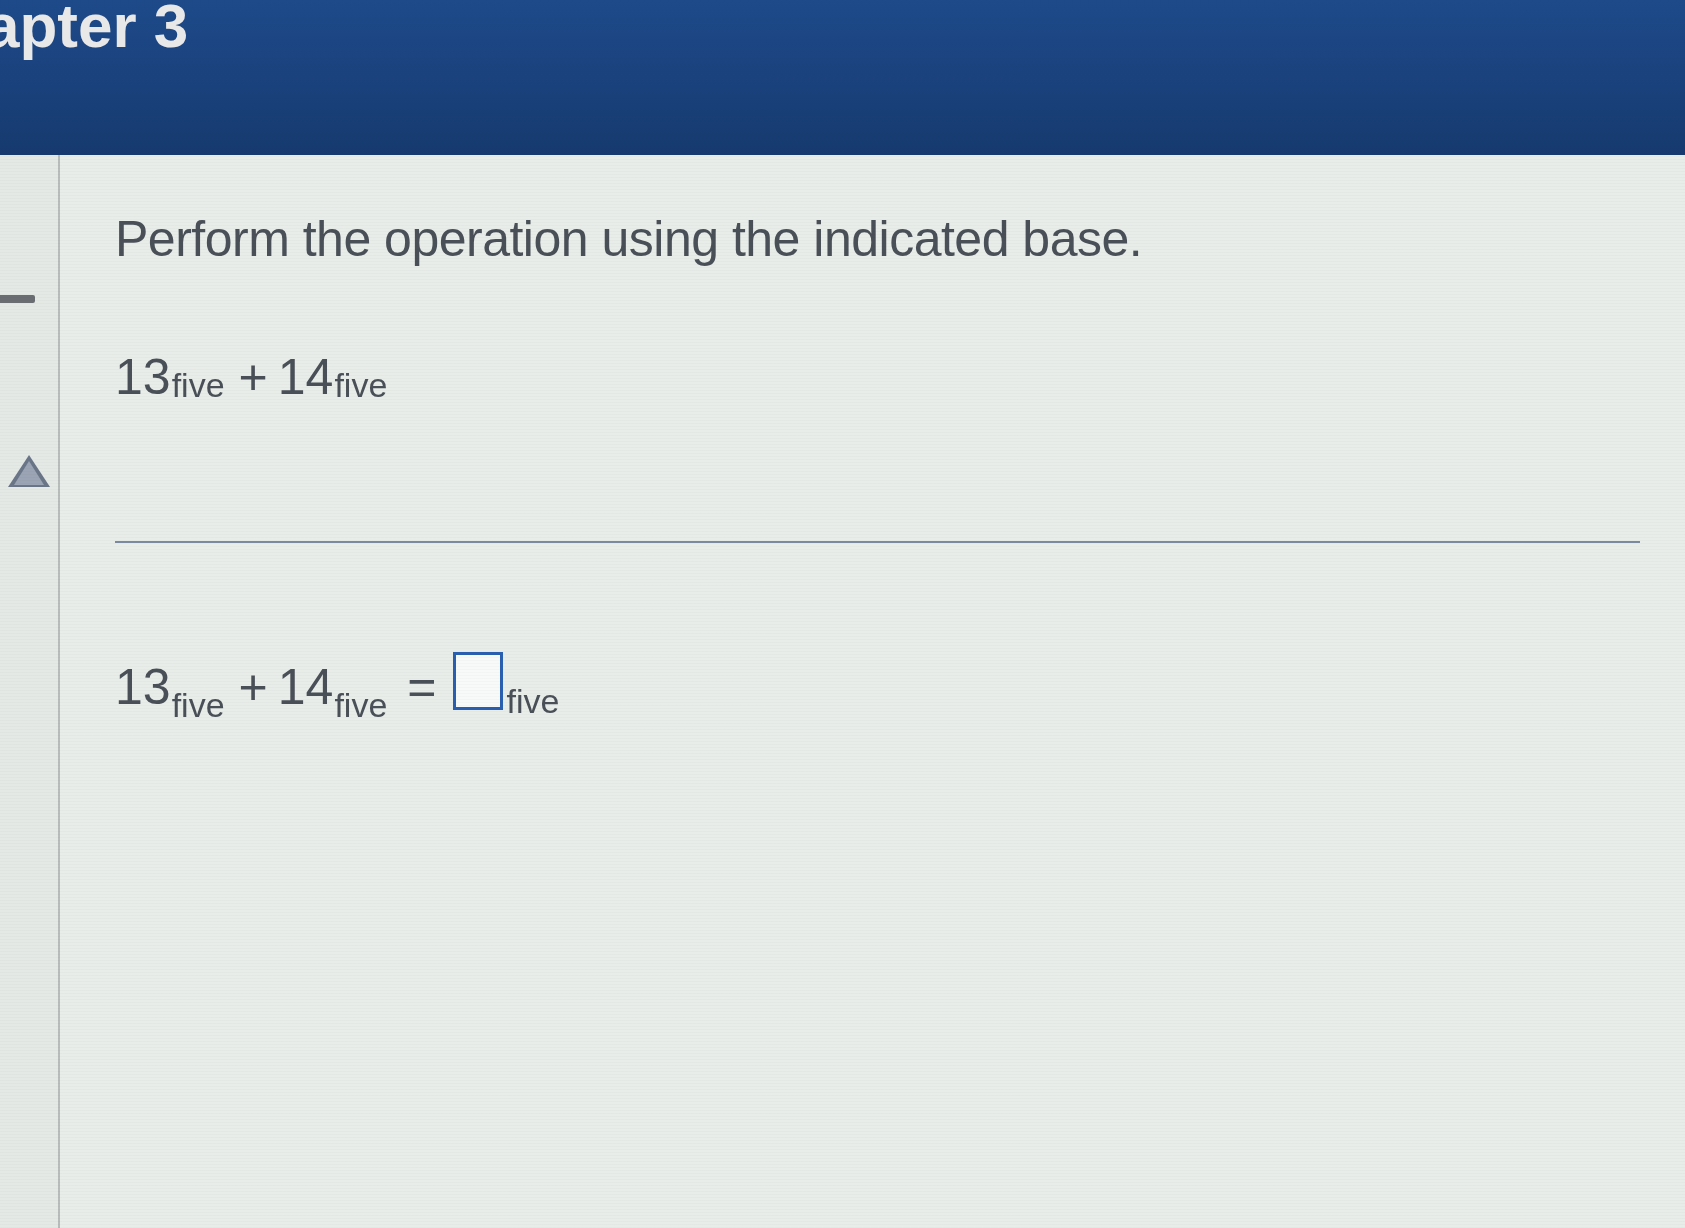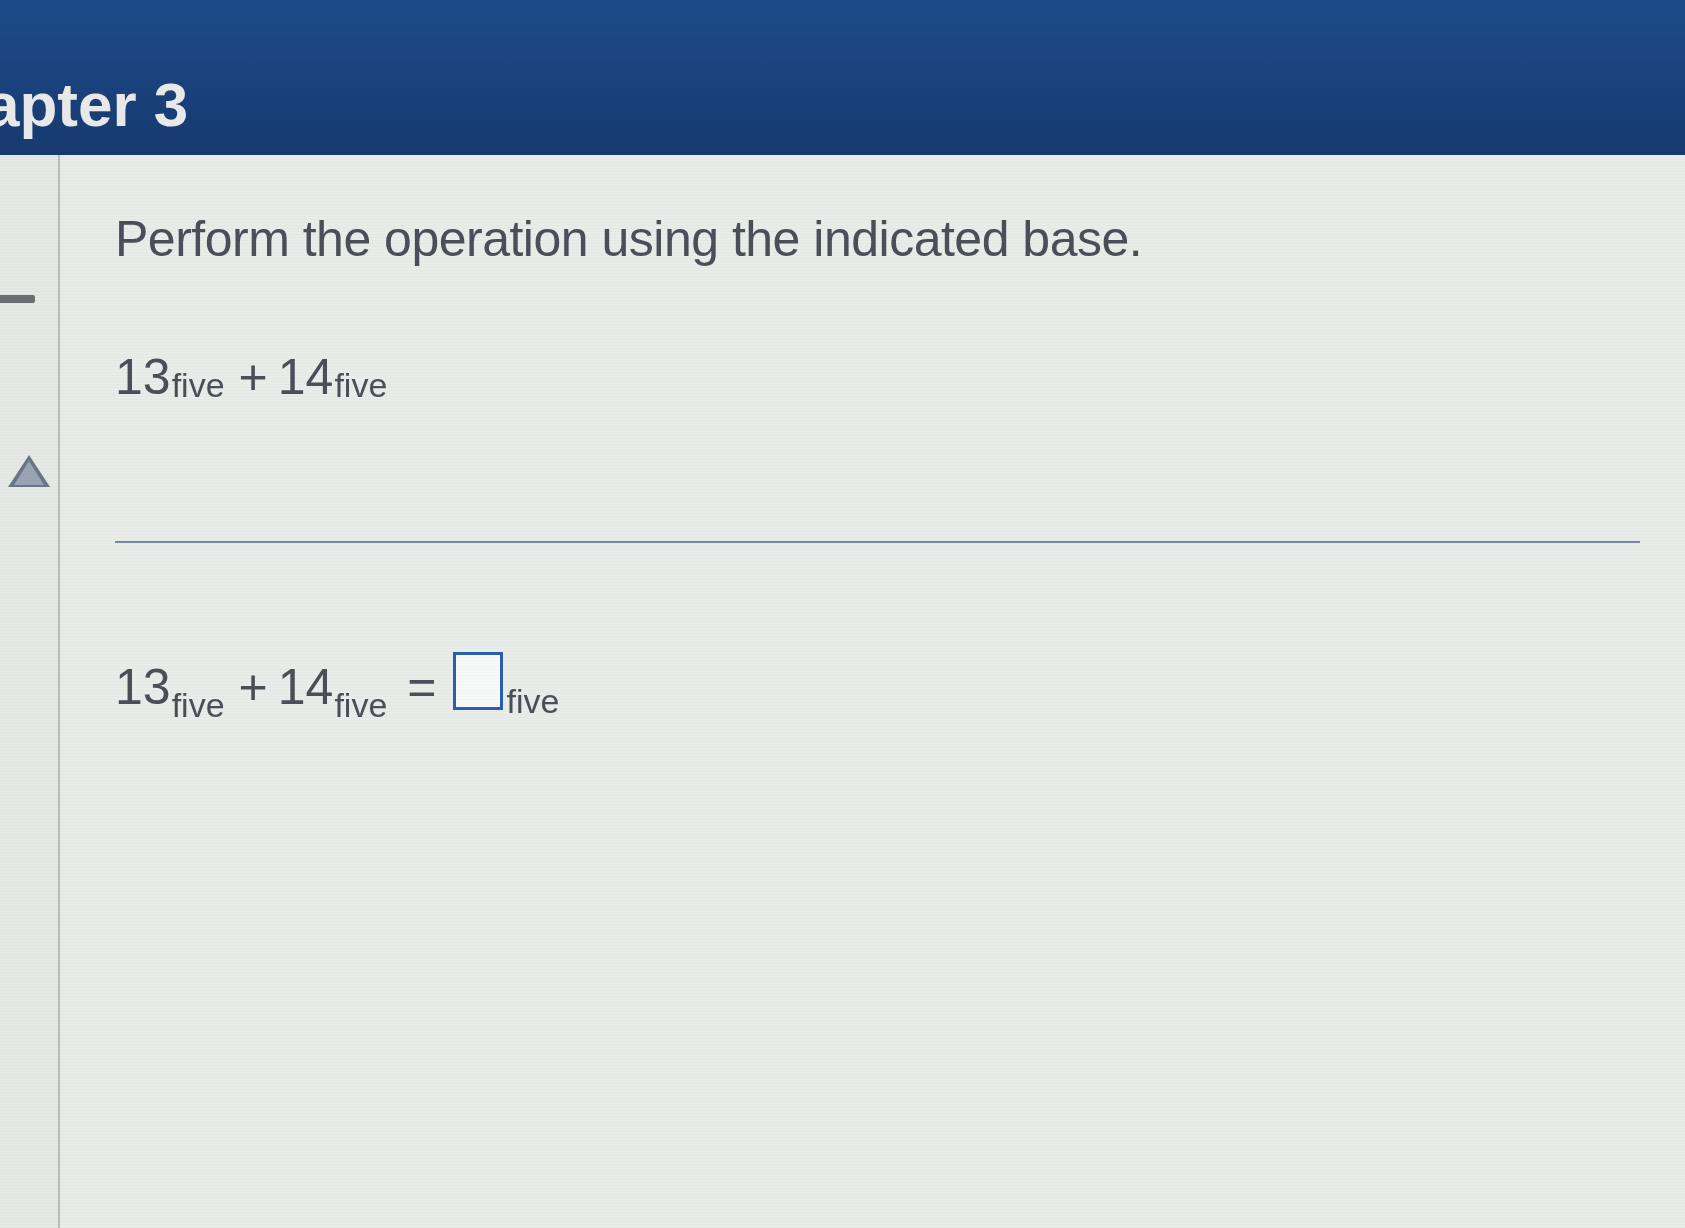--- a/index.html
+++ b/index.html
@@ -17,21 +17,21 @@
     .header-bar {
       background: #1a4480;
       background: linear-gradient(180deg, #1e4a8a 0%, #163a6f 100%);
       height: 155px;
       color: #e8e8e8;
       font-size: 62px;
       font-weight: bold;
       padding-left: 0;
       padding-top: 5px;
       display: flex;
-      align-items: flex-end;
+      align-items: flex-start;
     }
     .header-text {
       position: relative;
       top: -15px;
       left: -15px;
     }
     .main-area {
       display: flex;
       height: calc(100% - 155px);
       background: #e6ebe8;

